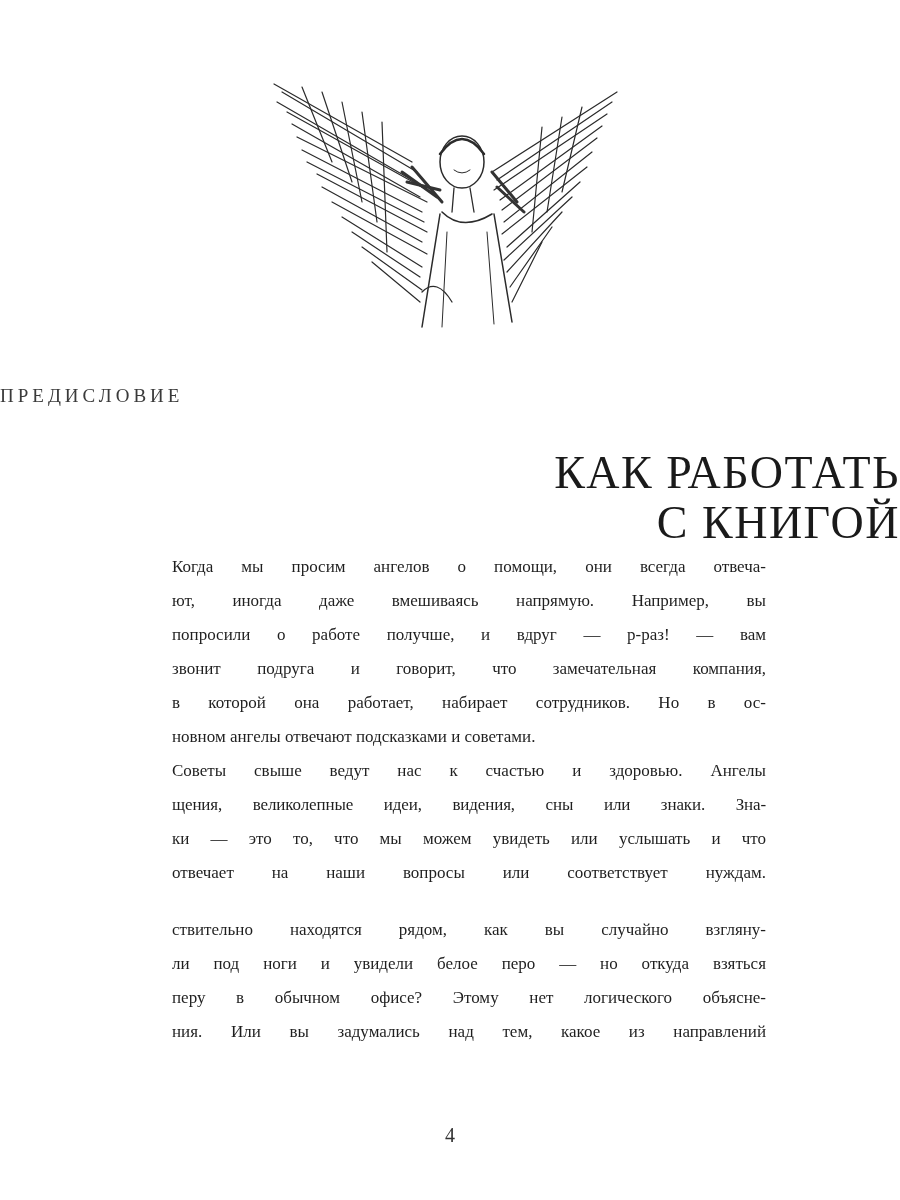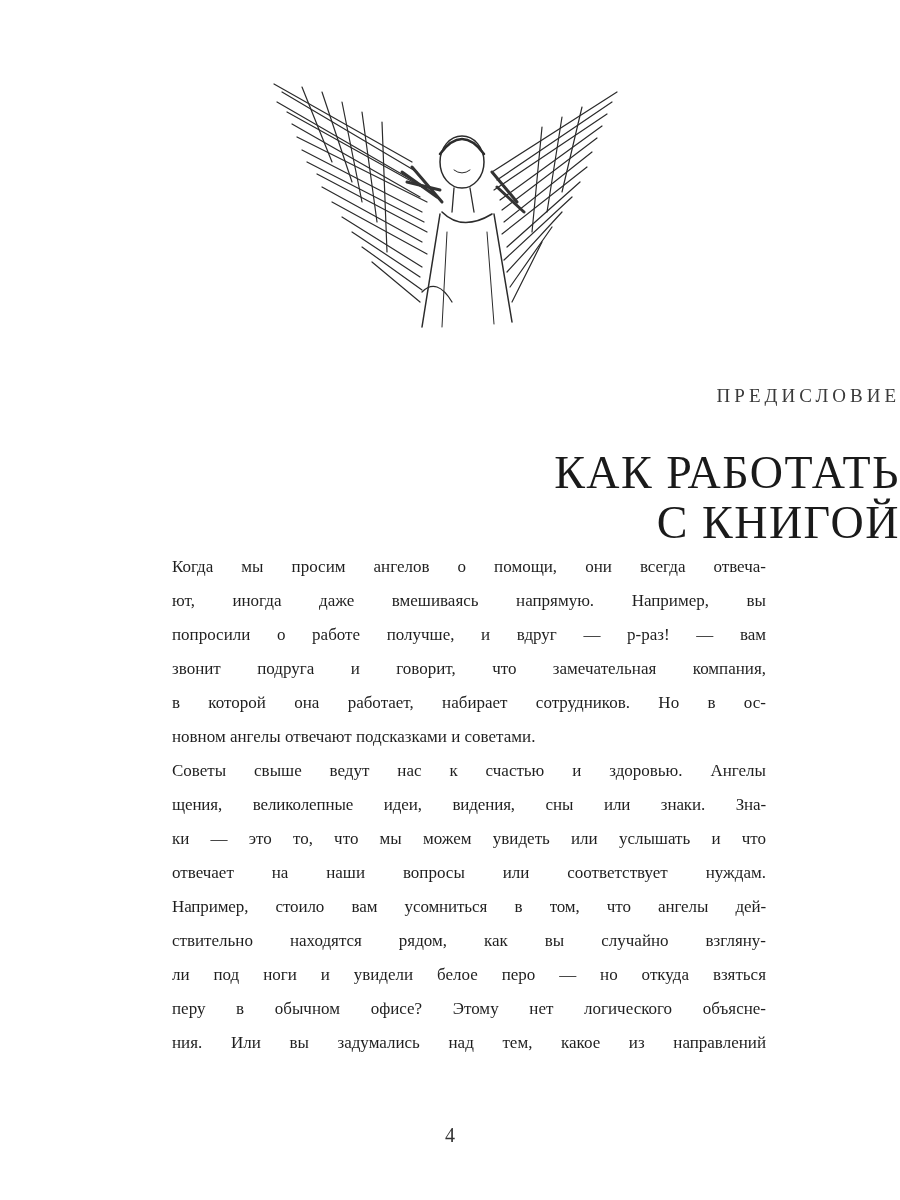--- a/index.html
+++ b/index.html
@@ -1,19 +1,19 @@
 <!DOCTYPE html>
 <html><head>
   <meta charset="utf-8">
   <style>
     html, body { margin: 0; padding: 0; background: #ffffff; }
     body { width: 900px; height: 1200px; position: relative; overflow: hidden; color: #1f1f1f; font-family: "Liberation Serif", "DejaVu Serif", serif; }
     .illustration { position: absolute; left: 262px; top: 62px; width: 380px; height: 300px; }
     .illustration svg { width: 100%; height: 100%; display: block; }
-    .section-label { position: absolute; left: 0; width: 900px; top: 385px; text-align: right; font-size: 19px; letter-spacing: 4px; color: #3a3a3a; }
+    .section-label { position: absolute; left: 0; width: 900px; top: 385px; text-align: left; font-size: 19px; letter-spacing: 4px; color: #3a3a3a; }
     .title { position: absolute; left: 0; width: 900px; top: 448px; text-align: right; font-size: 46px; line-height: 50px; letter-spacing: 1.5px; color: #1a1a1a; margin: 0; font-weight: normal; }
     .body-text { position: absolute; left: 172px; width: 594px; top: 550px; }
     .line { display: block; font-size: 17px; line-height: 34px; height: 34px; white-space: nowrap; text-align: justify; text-align-last: justify; }
     .line.last { text-align-last: justify; }
     .line.short { text-align-last: left; }
     .page-number { position: absolute; left: 0; width: 900px; top: 1124px; text-align: center; font-size: 20px; color: #333; }
   </style>
 </head>
 <body>
 
@@ -95,20 +95,19 @@
   <span class="line" style="display: block; word-spacing: 1.26562px;">Когда мы просим ангелов о помощи, они всегда отвеча-</span>
   <span class="line" style="display: block; word-spacing: 3.95312px;">ют, иногда даже вмешиваясь напрямую. Например, вы</span>
   <span class="line" style="display: block; word-spacing: 2.88889px;">попросили о работе получше, и вдруг — р-раз! — вам</span>
   <span class="line" style="display: block; word-spacing: 2.35417px;">звонит подруга и говорит, что замечательная компания,</span>
   <span class="line" style="display: block; word-spacing: 1.68555px;">в которой она работает, набирает сотрудников. Но в ос-</span>
   <span class="line short">новном ангелы отвечают подсказками и советами.</span>
   <span class="line" style="display: block; word-spacing: 1.05469px;">Советы свыше ведут нас к счастью и здоровью. Ангелы</span>
   <span class="line" style="display: block; letter-spacing: -0.126736px;">щения, великолепные идеи, видения, сны или знаки. Зна-</span>
   <span class="line" style="display: block; word-spacing: 0.403409px;">ки — это то, что мы можем увидеть или услышать и что</span>
   <span class="line" style="display: block; word-spacing: 4.42708px;">отвечает на наши вопросы или соответствует нуждам.</span>
-  <span class="line" style="display: block; letter-spacing: -0.117477px;">Например, стоило вам усомниться в том, что ангелы дей-</span>
-  <span class="line" style="display: block; word-spacing: 3.14844px;">ствительно находятся рядом, как вы случайно взгляну-</span>
+  <span class="line" style="display: block; word-spacing: 3.14844px; margin-top: 23px;">ствительно находятся рядом, как вы случайно взгляну-</span>
   <span class="line" style="display: block; word-spacing: 1.90625px;">ли под ноги и увидели белое перо — но откуда взяться</span>
   <span class="line" style="display: block; word-spacing: 0.330357px;">перу в обычном офисе? Этому нет логического объясне-</span>
   <span class="line last" style="display: block; word-spacing: 2.10547px;">ния. Или вы задумались над тем, какое из направлений</span>
 </div>
 
 <div class="page-number">4</div>
 
 </body></html>

